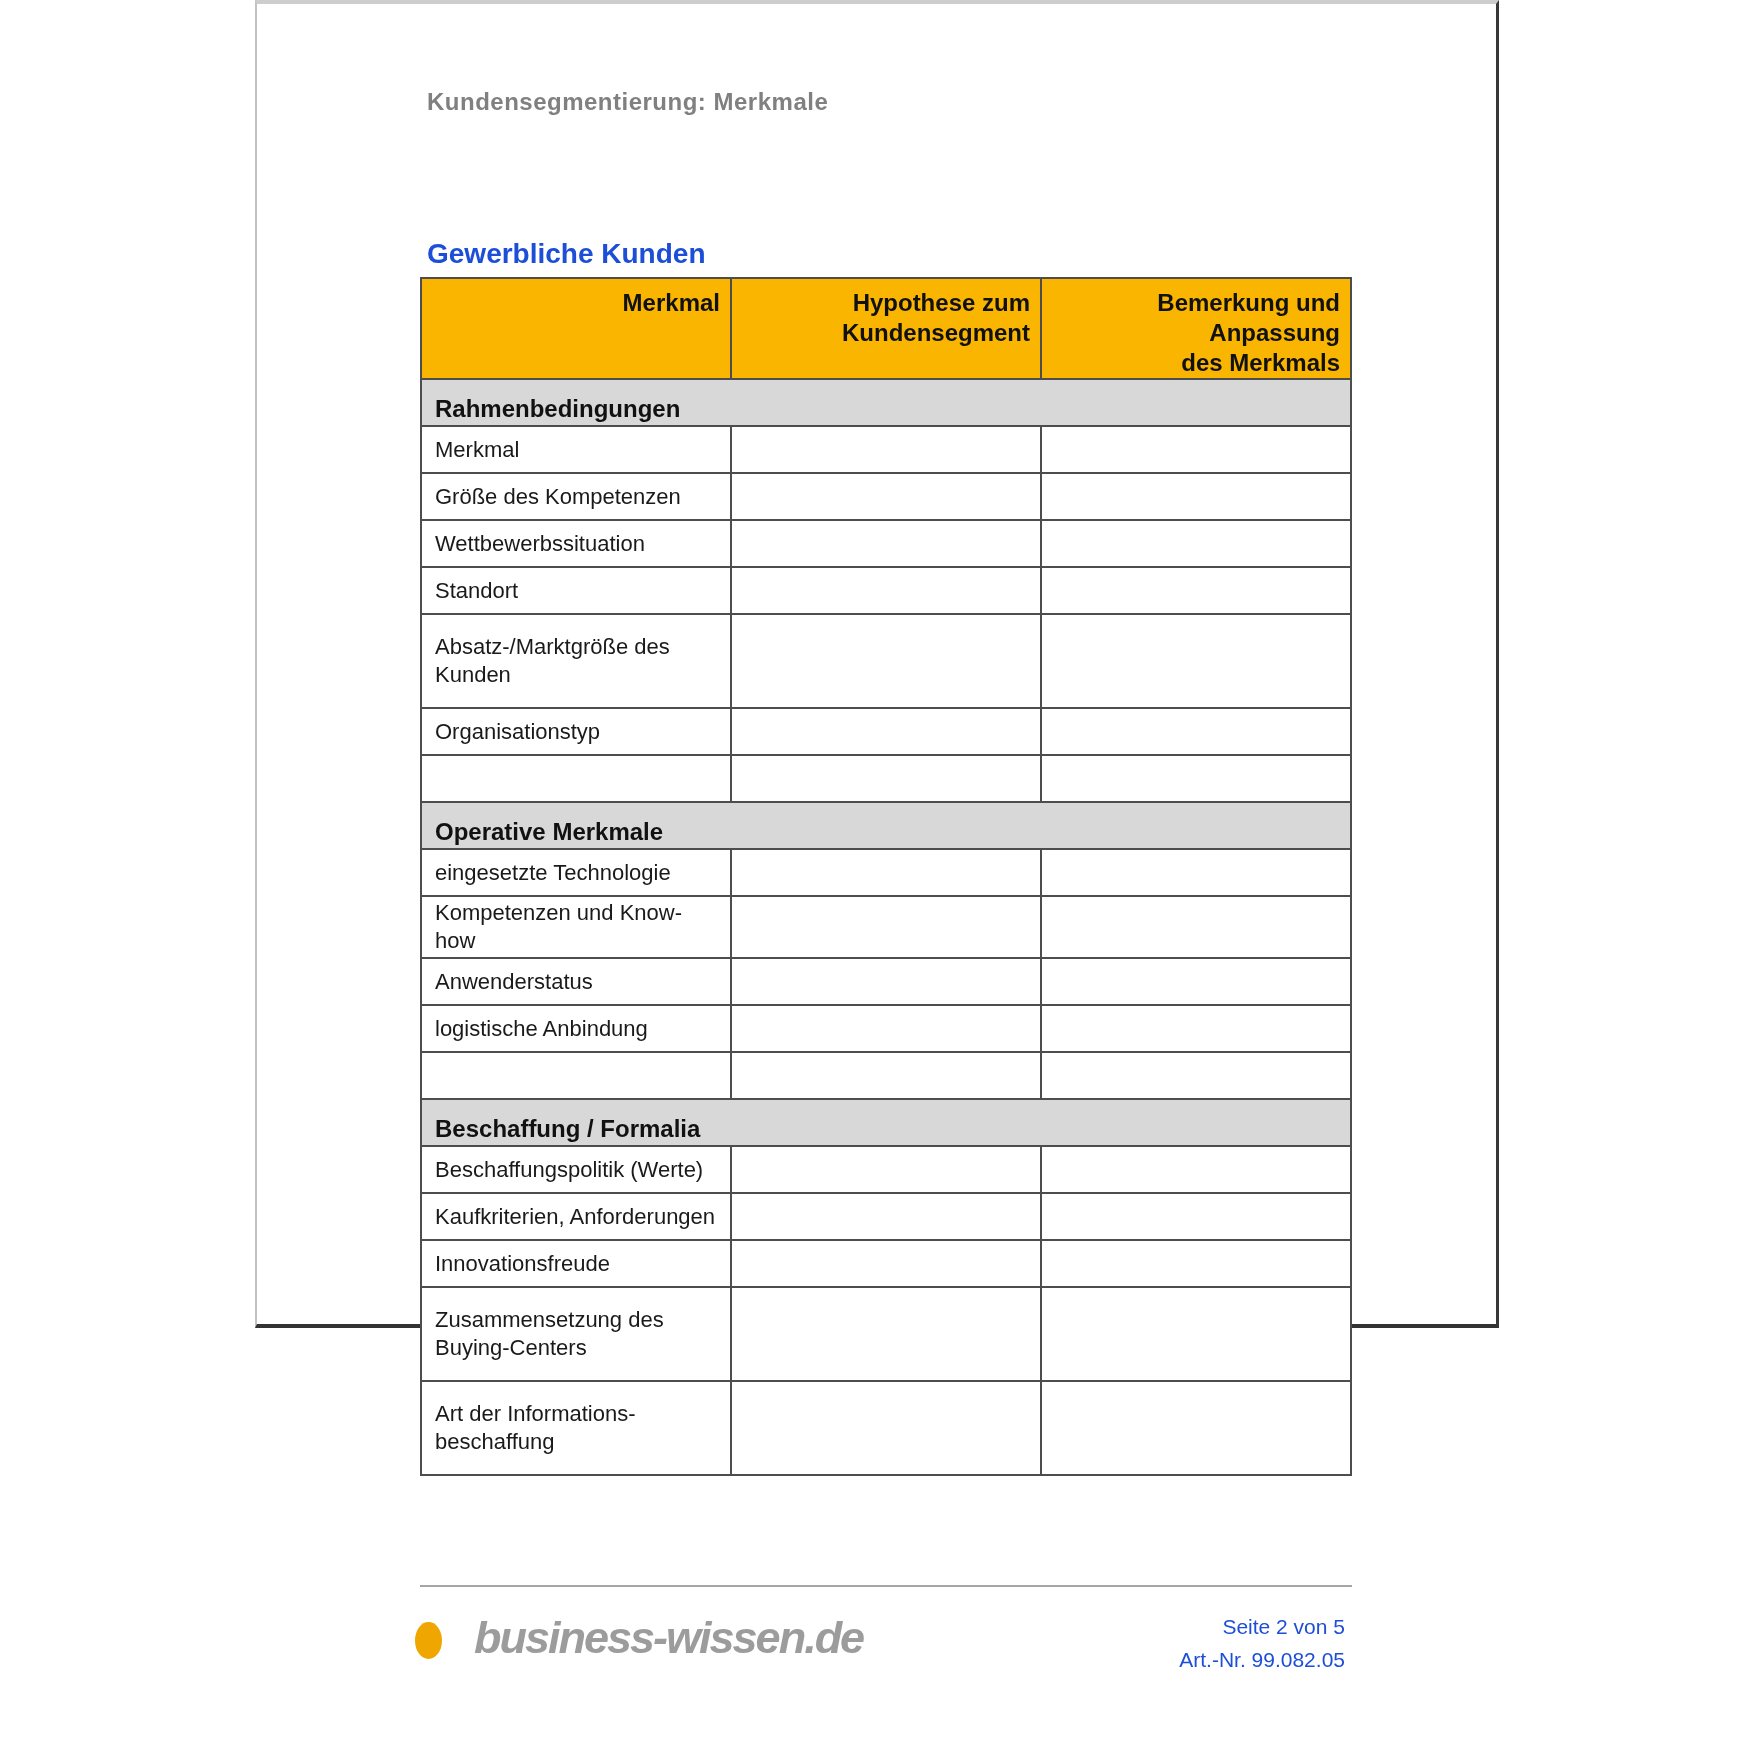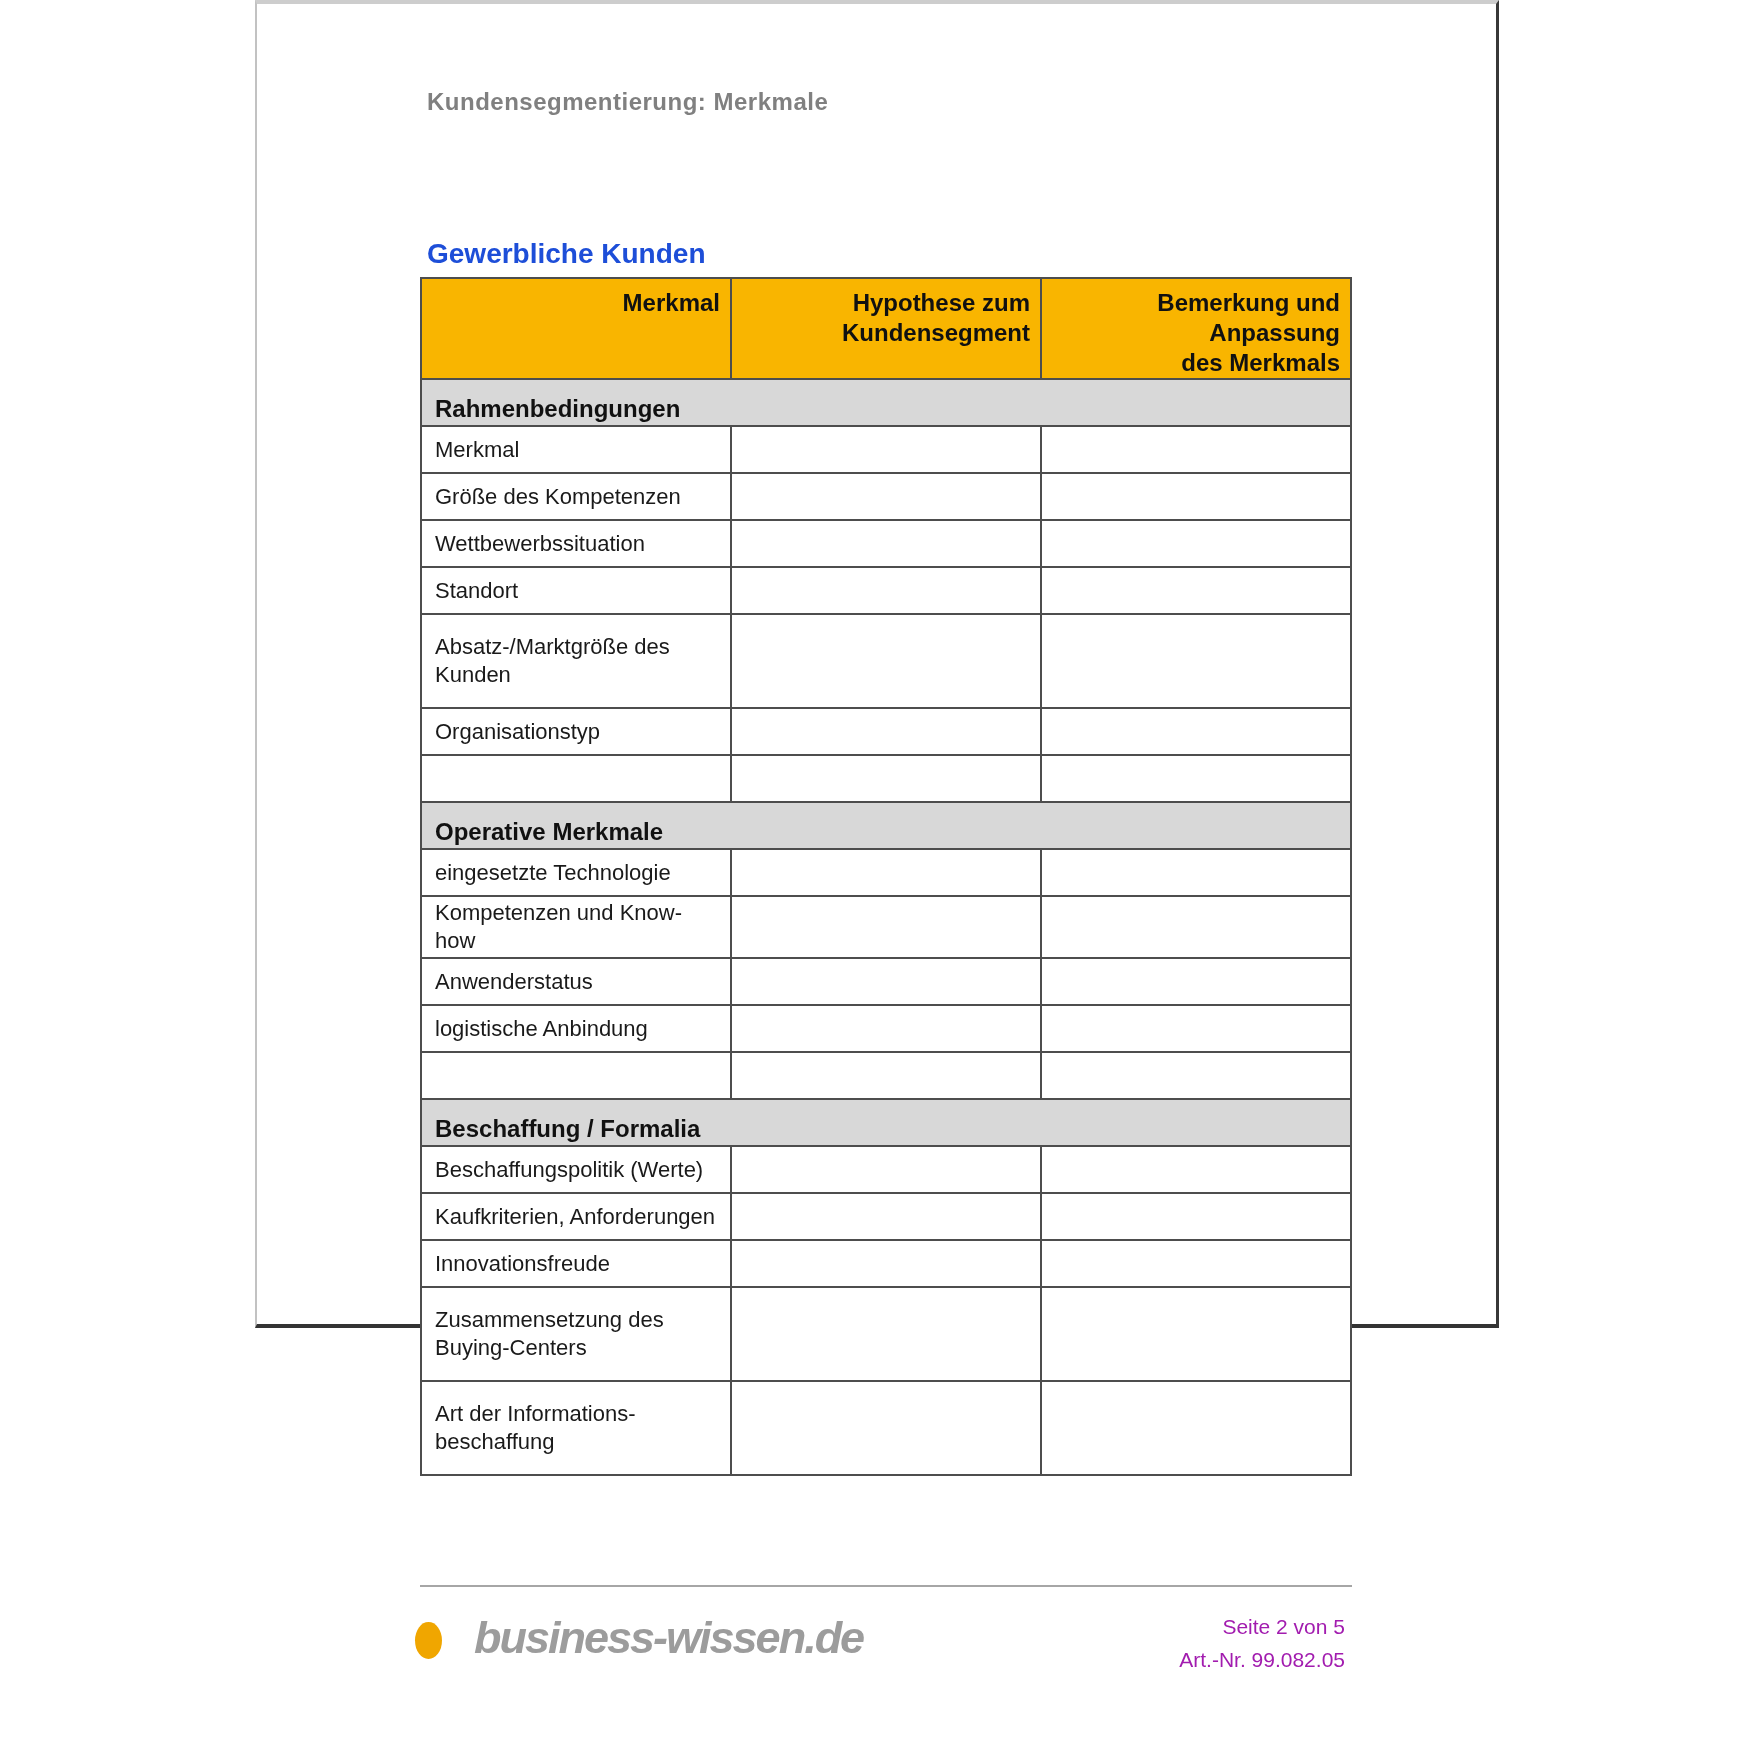--- a/index.html
+++ b/index.html
@@ -76,21 +76,21 @@
     width:27px;height:37px;border-radius:50%;
     background:var(--brand-dot);
     margin-right:32px;margin-top:4px;
   }
   .brand-text{
     font-size:45px;font-weight:bold;font-style:italic;
     color:#9c9c9c;letter-spacing:-2px;
   }
   .footer-meta{
     position:absolute;right:151px;top:1606px;
-    text-align:right;color:#a21caf;font-size:21px;line-height:33px;
+    text-align:right;color:#1d4ed8;font-size:21px;line-height:33px;
   }
 </style>
 </head>
 <body>
 
 <div class="page">
 
   <div class="doc-header">Kundensegmentierung: Merkmale</div>
 
   <div class="doc-title">Gewerbliche Kunden</div>

